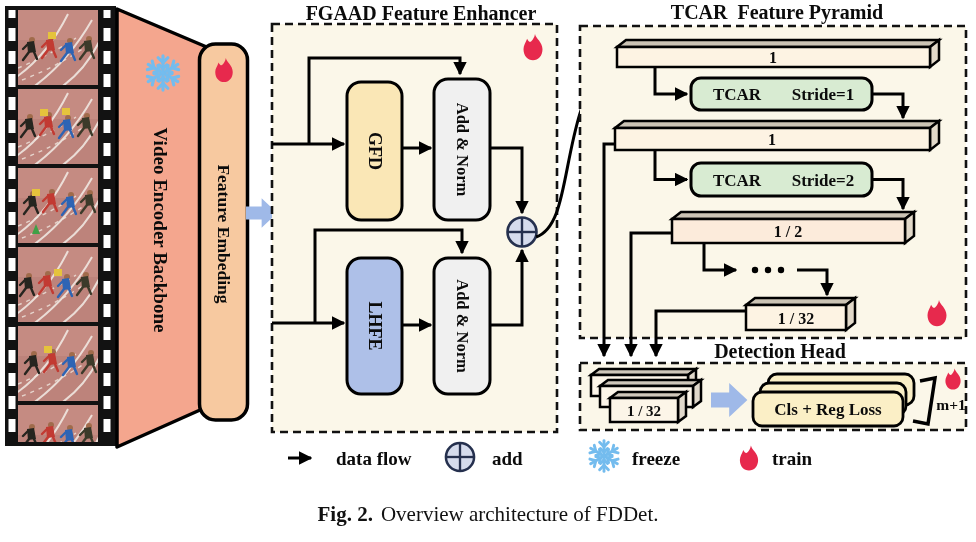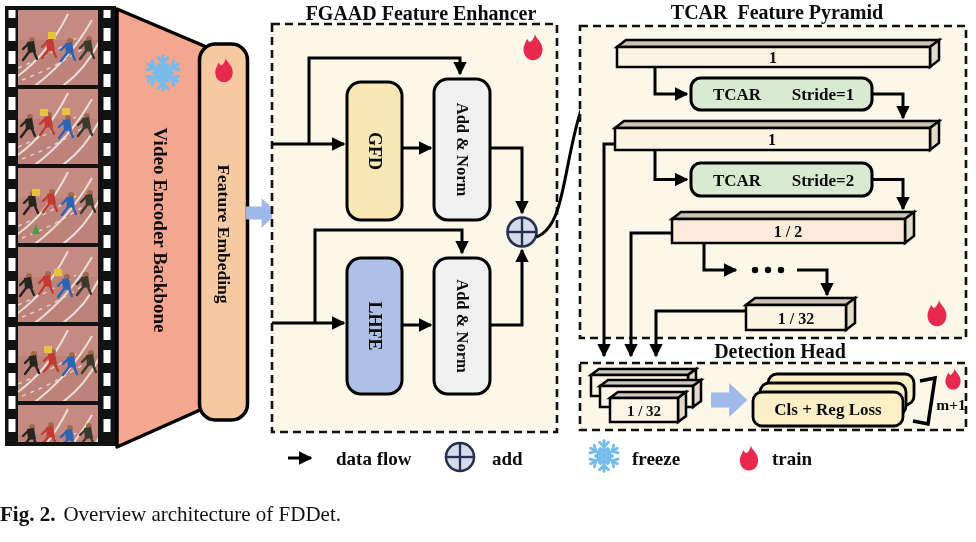--- a/index.html
+++ b/index.html
@@ -1,21 +1,21 @@
 <!DOCTYPE html>
 <html><head>
 <meta charset="utf-8">
 <style>
   html,body{margin:0;padding:0;background:#ffffff;}
   .stage{position:relative;width:976px;height:542px;background:#fff;overflow:hidden;}
   svg{font-family:"Liberation Serif","DejaVu Serif",serif;}
   svg text{fill:#0b0b0b;}
   .t-bold{font-weight:bold;}
   .panel-title{font-size:20px;font-weight:bold;}
-  .caption{position:absolute;top:502px;left:0;width:976px;text-align:left;
+  .caption{position:absolute;top:502px;left:0;width:976px;text-align:center;
            font-family:"Liberation Serif","DejaVu Serif",serif;font-size:21px;color:#111;}
   .caption .cap-label{font-weight:bold;margin-right:8px;}
 </style>
 </head>
 <body>
 
 <div class="stage">
 <svg width="976" height="500" viewBox="0 0 976 500">
   <defs>
     <marker id="ah" viewBox="0 0 10 10" refX="9" refY="5" markerWidth="4.6" markerHeight="4.6" orient="auto-start-reverse">

